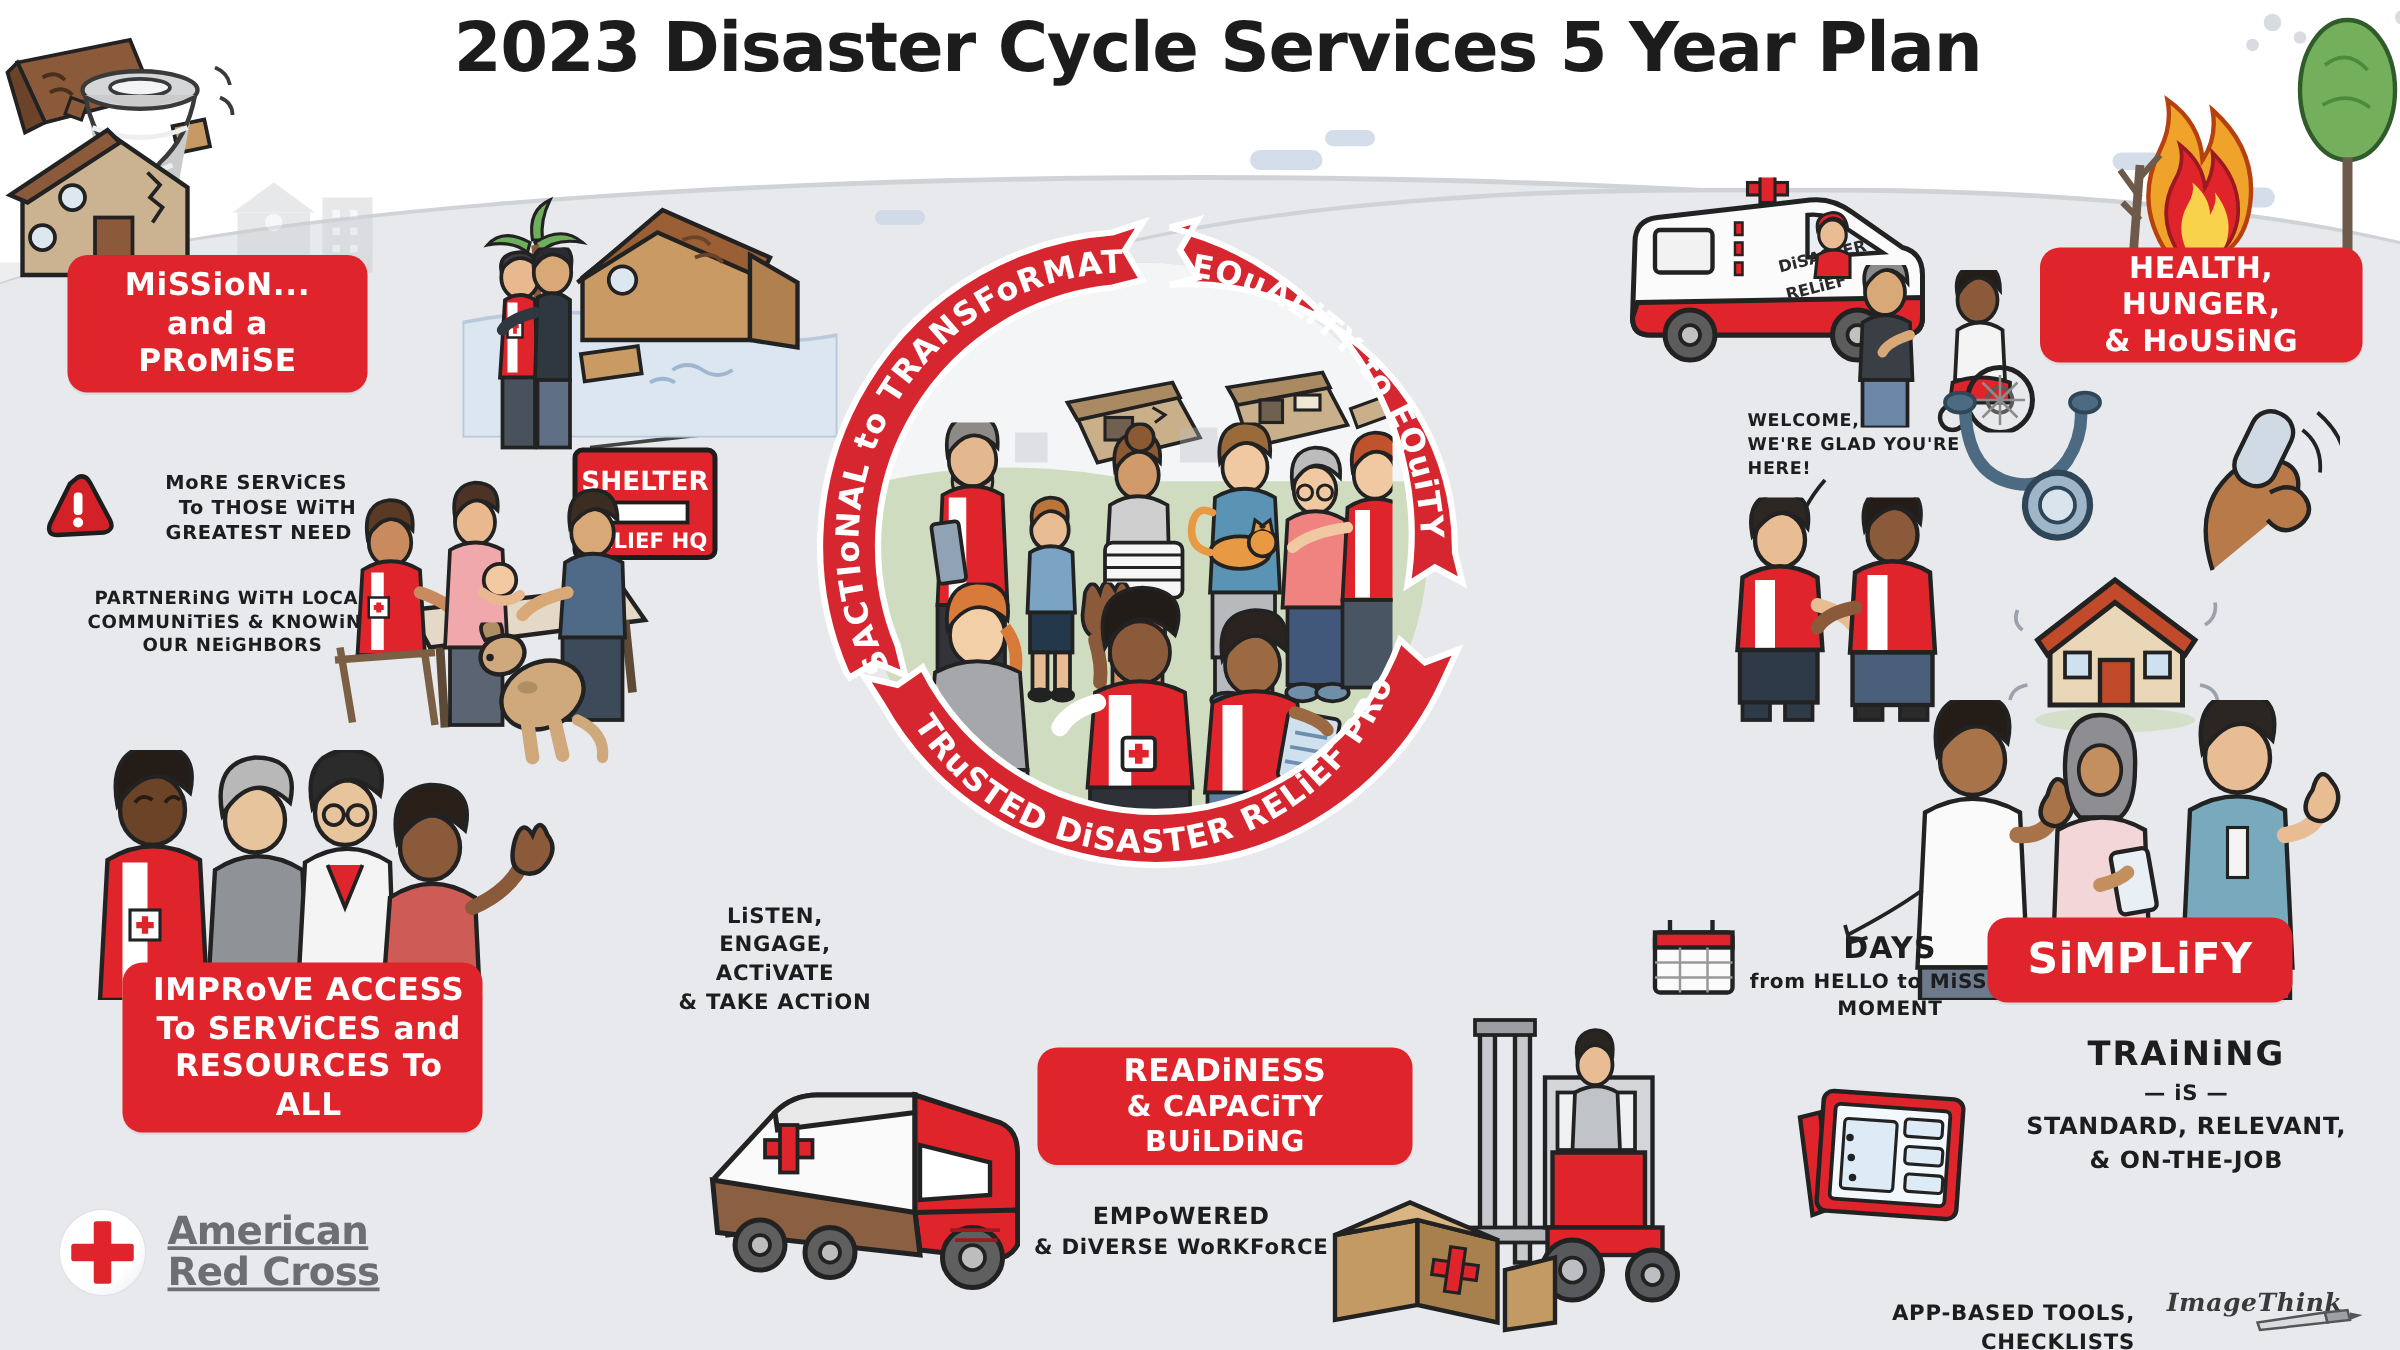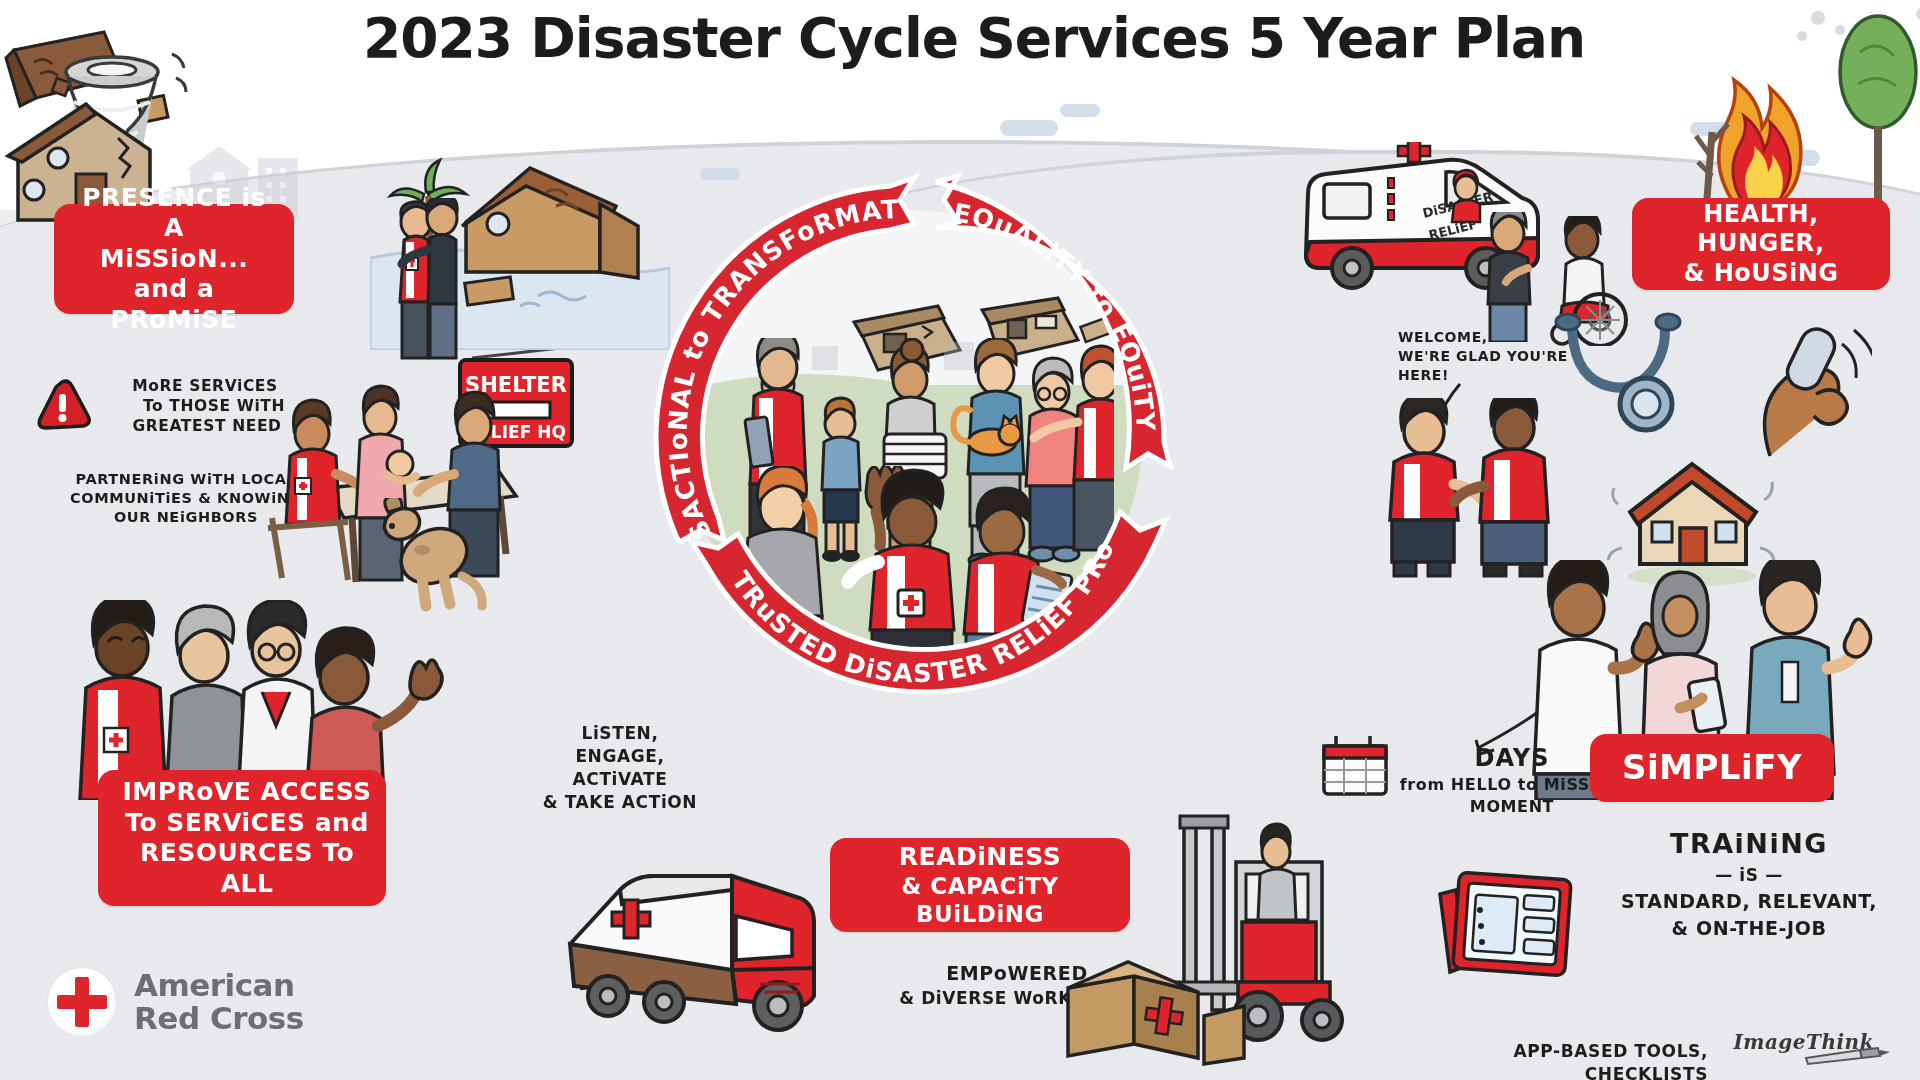--- a/index.html
+++ b/index.html
@@ -94,21 +94,21 @@
     background: radial-gradient(circle at 34% 30%, #ffffff 60%, #e7e9ec 100%);
     position: relative; box-shadow: 0 0 0 1px #dfe2e6;
   }
   .logo-disc:before, .logo-disc:after {
     content:""; position: absolute; background: #e0242b; border-radius: 2px;
   }
   .logo-disc:before { left: 27px; top: 9px; width: 14px; height: 50px; }
   .logo-disc:after  { left: 9px; top: 27px; width: 50px; height: 14px; }
   .logo-text {
     font-family: "DejaVu Sans", sans-serif; font-weight: 900;
-    font-size: 31px; line-height: 1.08; color: #6d6e71; letter-spacing: -.5px;
+    font-size: 31px; line-height: 1.08; color: #6d6e71; letter-spacing: -.5px; text-decoration: underline;
   }
 
   .sig {
     position: absolute; right: 46px; bottom: 26px;
     font-family: "DejaVu Serif", serif; font-style: italic; font-weight: 700;
     font-size: 20px; color: #3a3a3a; letter-spacing: .5px;
   }
   .sig-pen { position:absolute; right: 36px; bottom: 18px; }
 
   .cloud { position: absolute; background: #ccd8e8; border-radius: 20px; opacity: .85; }
@@ -204,21 +204,20 @@
     <path d="M24 44 l0 56" stroke="#fff" stroke-width="8"></path>
     <rect x="20" y="60" width="12" height="12" fill="#fff" stroke="#222" stroke-width="2"></rect>
     <path d="M23 63 h6 M26 63 v6" stroke="#e0242b" stroke-width="3"></path>
     <path d="M44 40 q14 -8 26 2 L70 106 L42 106 Z" fill="#2f3740" stroke="#222" stroke-width="3"></path>
     <path d="M42 52 q-22 6 -26 14" stroke="#2f3740" stroke-width="9" fill="none" stroke-linecap="round"></path>
     <rect x="16" y="104" width="26" height="56" fill="#49525c" stroke="#222" stroke-width="3"></rect>
     <rect x="44" y="106" width="26" height="54" fill="#5f6f86" stroke="#222" stroke-width="3"></rect>
   </svg>
 
   <div class="redbox" style="left:54px;top:204px;width:240px;height:110px;font-size:25px;">
-    <span>PRESENCE is A</span>
     <span>MiSSioN...</span>
     <span>and a PRoMiSE</span>
   </div>
 
   <svg class="prop" style="left:36px;top:378px;" width="56" height="54" viewBox="0 0 56 54">
     <path d="M26 4 q6 -3 10 4 L52 38 q4 8 -5 10 L10 50 q-9 0 -6 -9 L20 9 Z" fill="#d42027" stroke="#1d1d1d" stroke-width="3.5"></path>
     <rect x="23" y="16" width="7" height="18" rx="3" fill="#fff"></rect>
     <circle cx="26.5" cy="40" r="4" fill="#fff"></circle>
   </svg>
 
@@ -546,21 +545,21 @@
     <circle cx="218" cy="186" r="24" fill="#5f5f5f" stroke="#222" stroke-width="4"></circle>
     <circle cx="218" cy="186" r="10" fill="#bdbdbd" stroke="#222" stroke-width="3"></circle>
     <path d="M200 164 h40 M204 172 h34" stroke="#9b1a20" stroke-width="3"></path>
   </svg>
 
   <div class="redbox" style="left:830px;top:838px;width:300px;height:94px;font-size:25px;">
     <span>READiNESS</span>
     <span style="font-size:23px;">&amp; CAPACiTY BUiLDiNG</span>
   </div>
 
-  <div class="note" style="left:882px;top:960px;width:270px;font-size:19px;text-align:center;line-height:1.4;">
+  <div class="note" style="left:810px;top:960px;width:270px;font-size:19px;text-align:center;line-height:1.4;">
     <span>EMPoWERED</span>
     <span style="font-size:17px;">&amp; DiVERSE WoRKFoRCE</span>
   </div>
 
   <svg class="prop" style="left:1146px;top:812px;" width="230" height="250" viewBox="0 0 230 250">
     <rect x="38" y="8" width="12" height="190" fill="#c7c9cc" stroke="#222" stroke-width="3.5"></rect>
     <rect x="66" y="8" width="12" height="190" fill="#c7c9cc" stroke="#222" stroke-width="3.5"></rect>
     <rect x="34" y="4" width="48" height="12" fill="#9b9ea2" stroke="#222" stroke-width="3"></rect>
     <rect x="26" y="170" width="70" height="12" fill="#b4b6ba" stroke="#222" stroke-width="3"></rect>
     <rect x="90" y="50" width="86" height="120" fill="#d3d5d8" stroke="#222" stroke-width="3.5"></rect>

